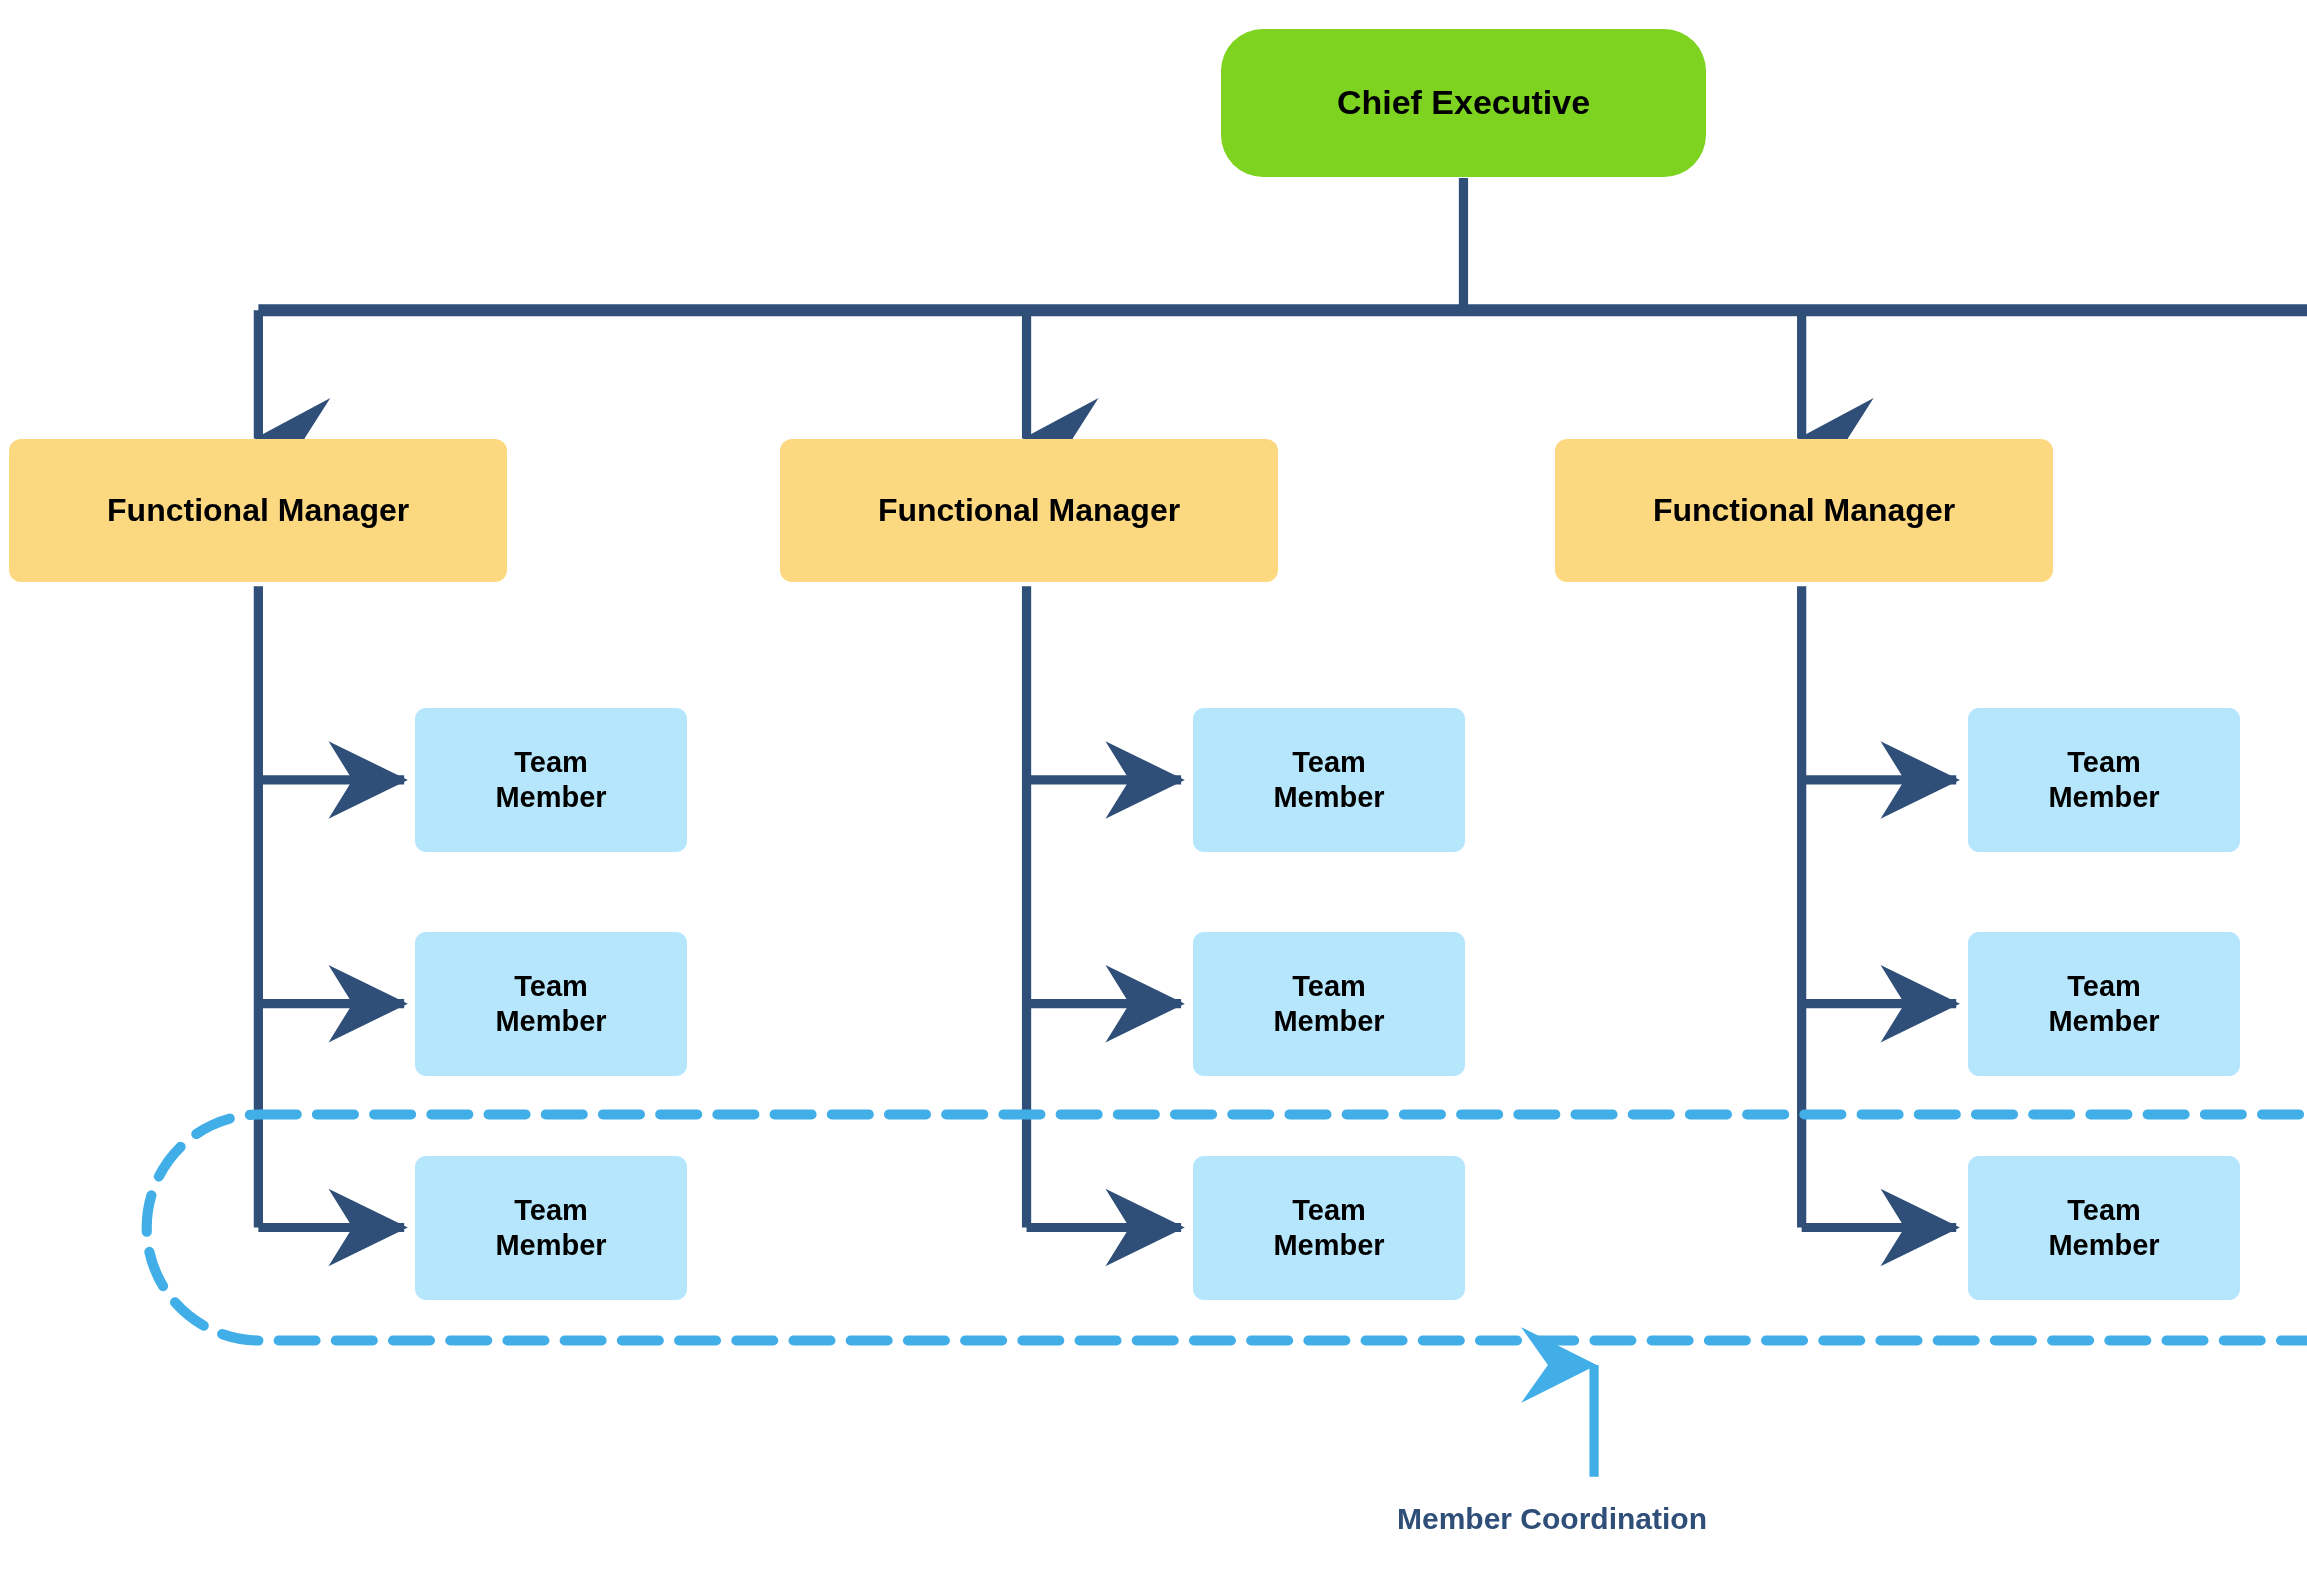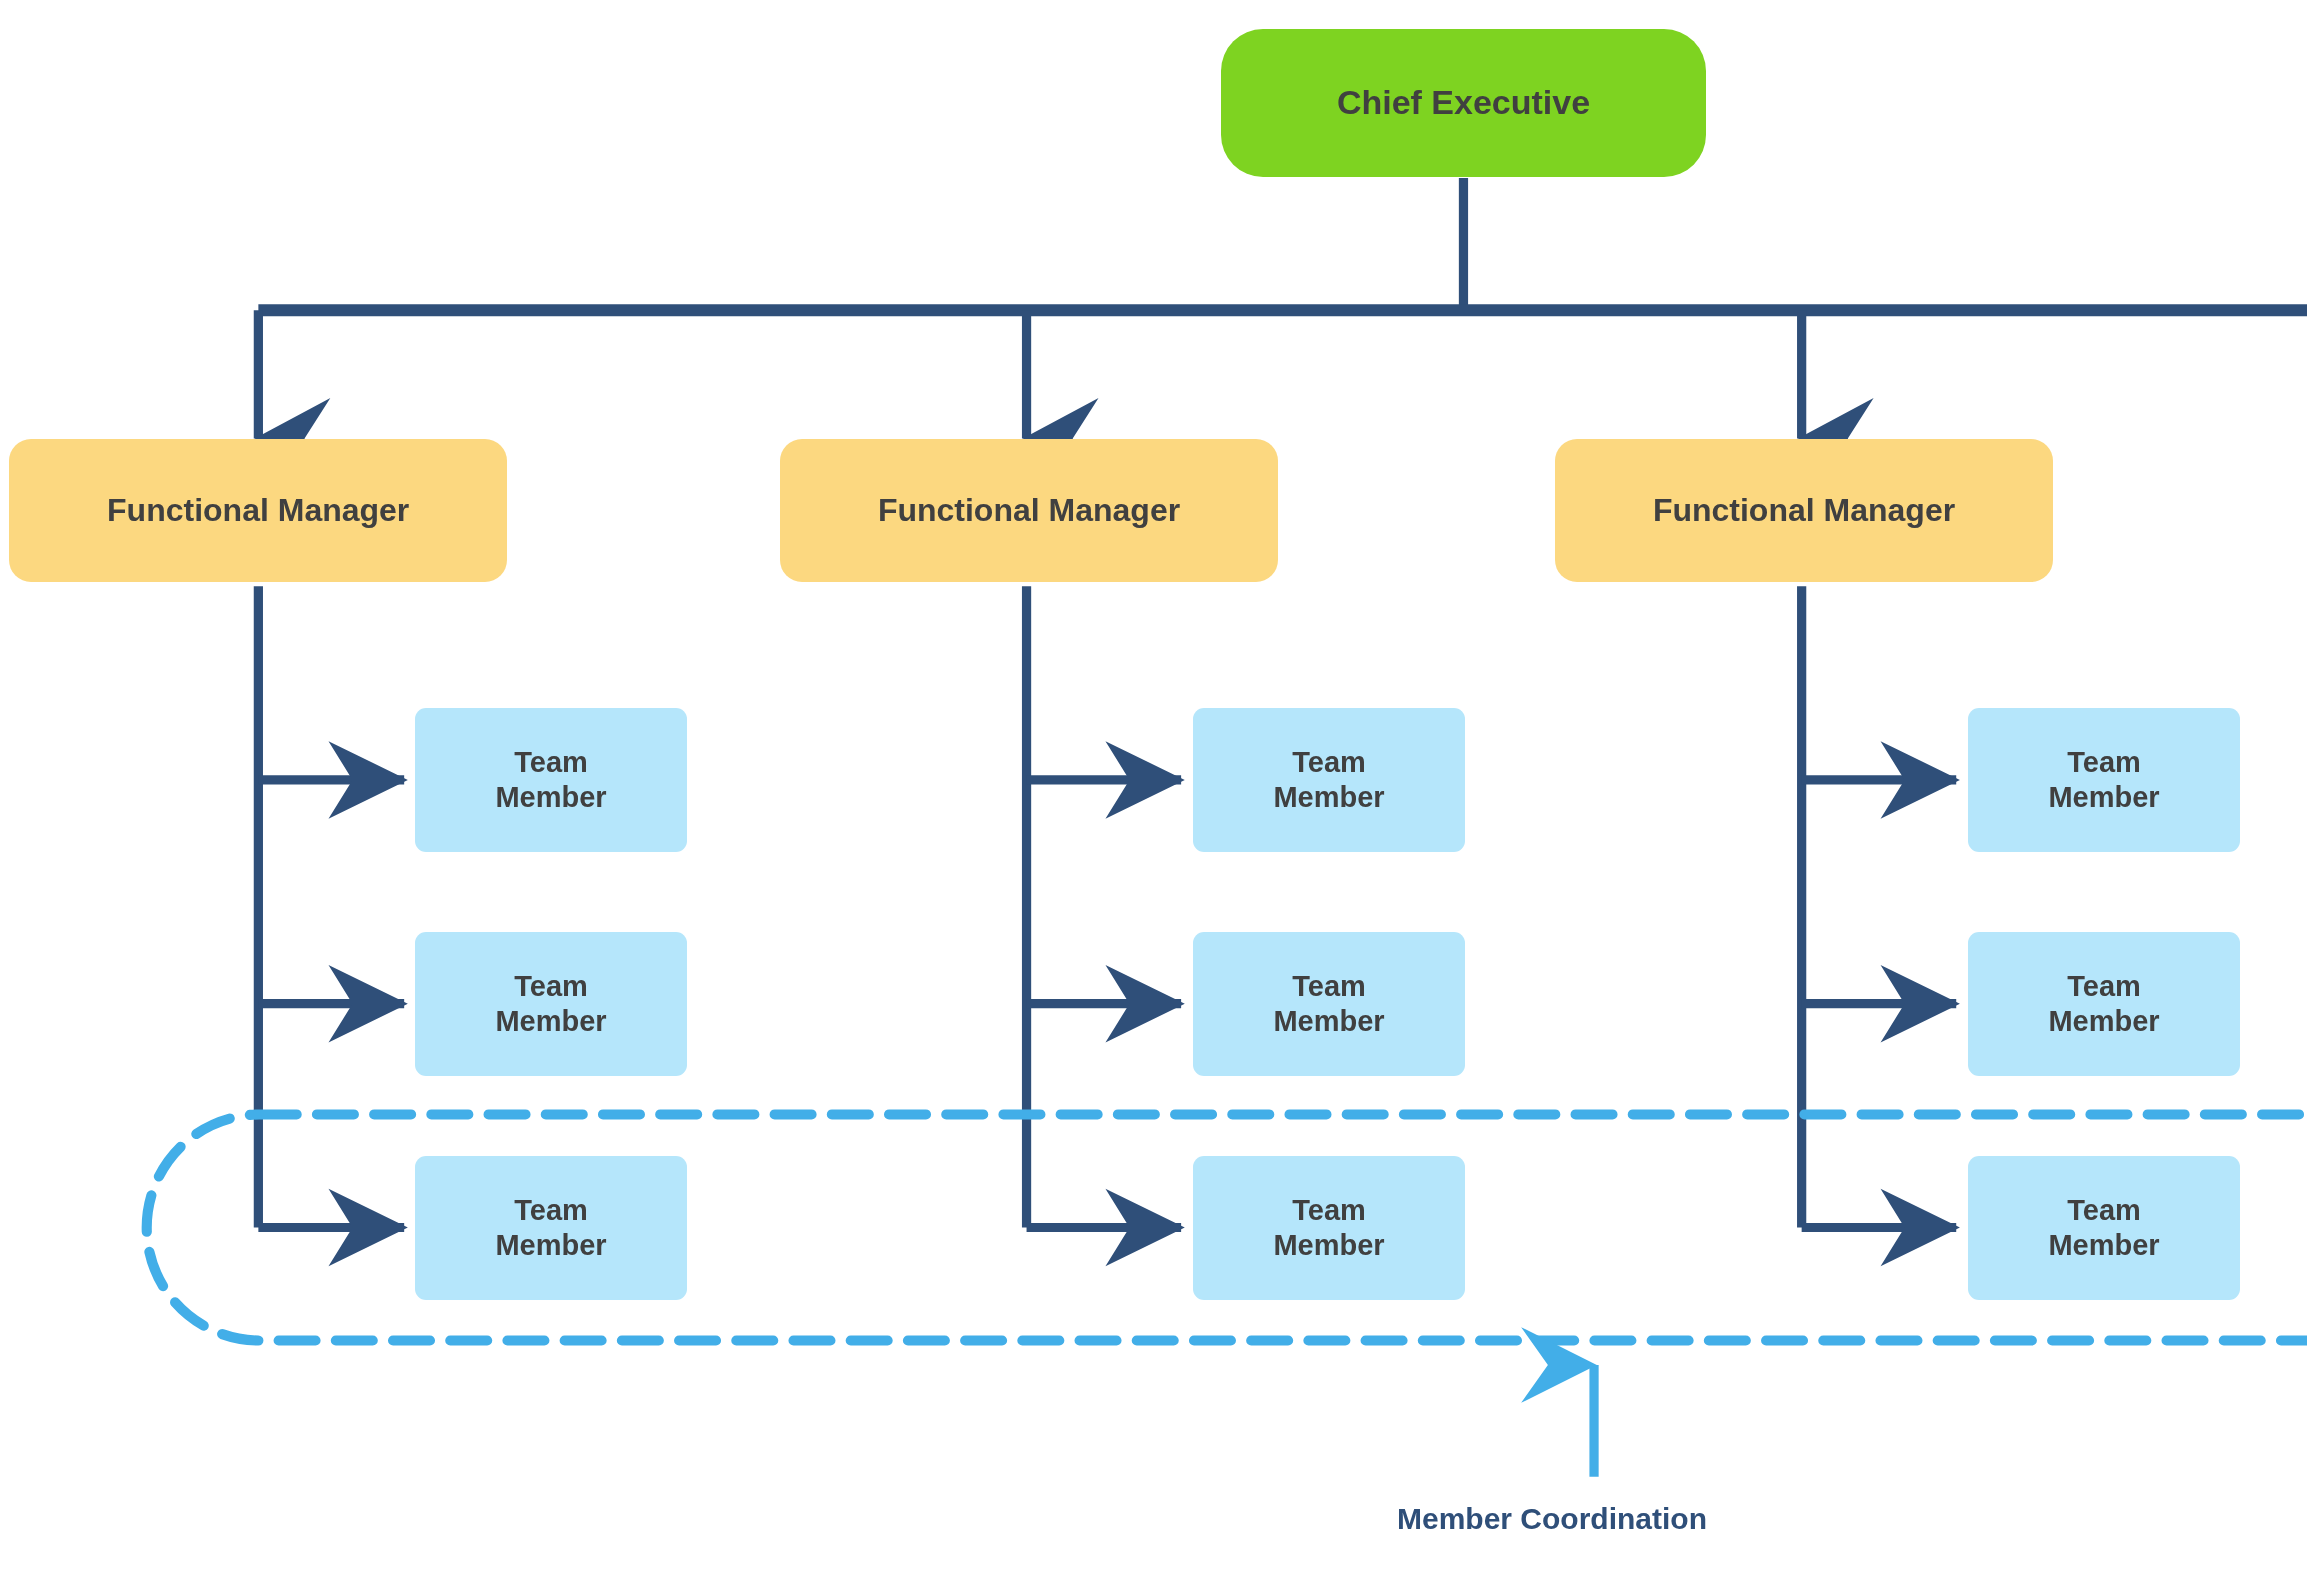--- a/index.html
+++ b/index.html
@@ -22,34 +22,34 @@
     inset: 0;
     width: 3189px;
     height: 1595px;
   }
   .node {
     position: absolute;
     display: flex;
     align-items: center;
     justify-content: center;
     text-align: center;
-    color: #404040;
+    color: #000000;
     font-weight: bold;
     line-height: 1.22;
     box-sizing: border-box;
     z-index: 3;
     padding: 0 11px;
   }
   .node-exec {
     background: #7ED321;
     border-radius: 42px;
   }
   .node-manager {
     background: #FCD880;
-    border-radius: 22px;
+    border-radius: 12px;
   }
   .node-team {
     background: #B5E6FB;
     border-radius: 11px;
   }
   .node-line { display: block; width: 100%; }
   .axis-label {
     position: absolute;
     color: #2F4F79;
     font-weight: bold;

